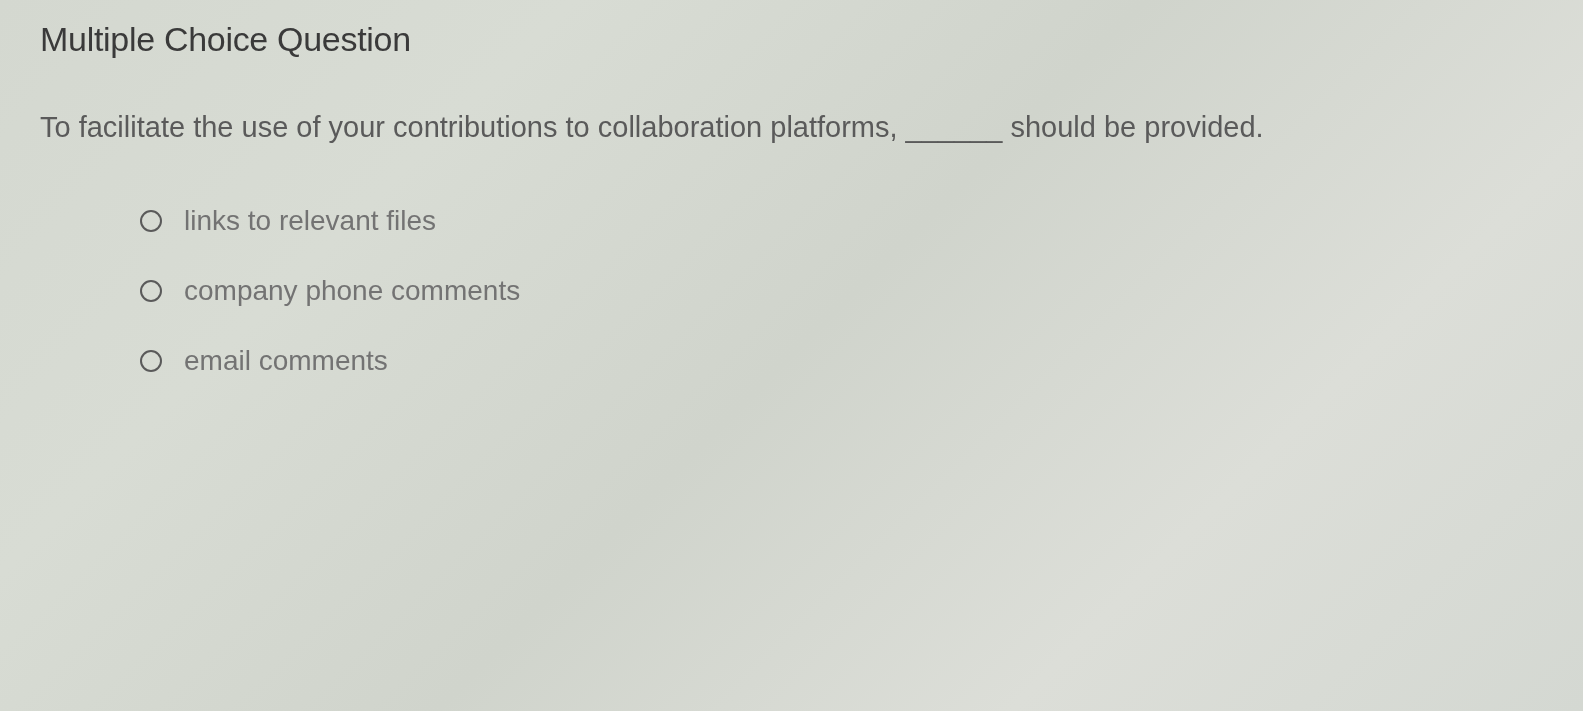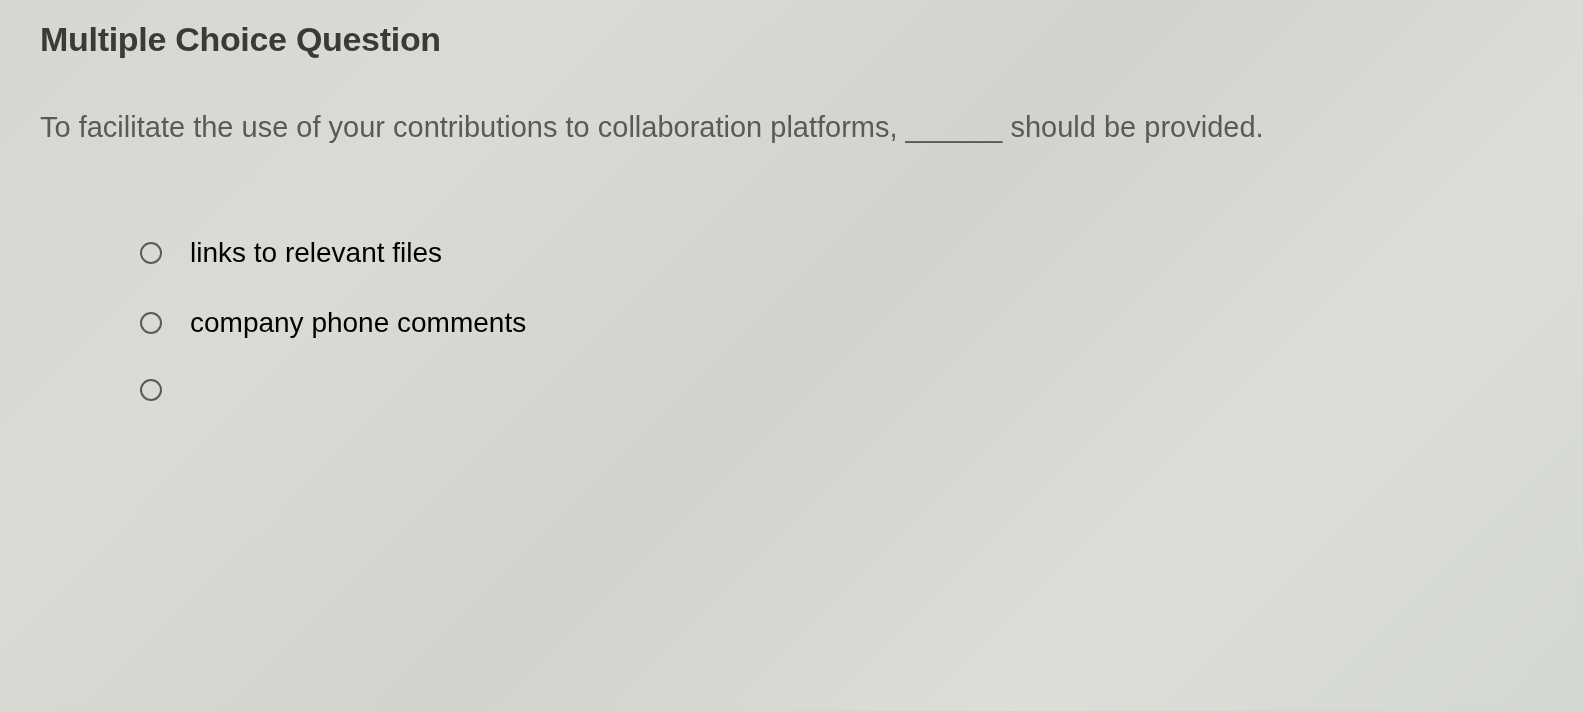--- a/index.html
+++ b/index.html
@@ -11,30 +11,30 @@
       width: 1583px;
       height: 711px;
       font-family: Arial, Helvetica, sans-serif;
       background: linear-gradient(135deg, #d4d8d0 0%, #d8dcd4 25%, #d0d4cc 50%, #dcded8 75%, #d4d8d2 100%);
       padding: 20px 40px;
       overflow: hidden;
       position: relative;
     }
     .heading {
       font-size: 34px;
-      font-weight: 700;
+      font-weight: 400;
       color: #3a3a3a;
       margin-bottom: 50px;
       letter-spacing: -0.3px;
     }
     .question-text {
       font-size: 29px;
       font-weight: 400;
       color: #5a5a5a;
-      margin-bottom: 92px;
+      margin-bottom: 60px;
       line-height: 1.3;
     }
     .options-container {
       padding-left: 100px;
     }
     .option-row {
       display: flex;
       align-items: center;
       margin-bottom: 42px;
       cursor: pointer;
@@ -44,37 +44,37 @@
       height: 22px;
       border: 2.5px solid #5a5a5a;
       border-radius: 50%;
       margin-right: 22px;
       flex-shrink: 0;
       background: transparent;
     }
     .option-label {
       font-size: 28px;
       font-weight: 400;
-      color: #000000;
+      color: #737373;
       line-height: 1;
-      margin-left: 6px;
     }
   </style>
 </head>
 <body>
 
 <div class="heading">Multiple Choice Question</div>
 
 <div class="question-text">To facilitate the use of your contributions to collaboration platforms, ______ should be provided.</div>
 
 <div class="options-container">
   <div class="option-row">
     <span class="radio-circle"></span>
     <span class="option-label">links to relevant files</span>
   </div>
   <div class="option-row">
     <span class="radio-circle"></span>
     <span class="option-label">company phone comments</span>
   </div>
   <div class="option-row">
     <span class="radio-circle"></span>
+    <span class="option-label">email comments</span>
   </div>
 </div>
 
 </body></html>

